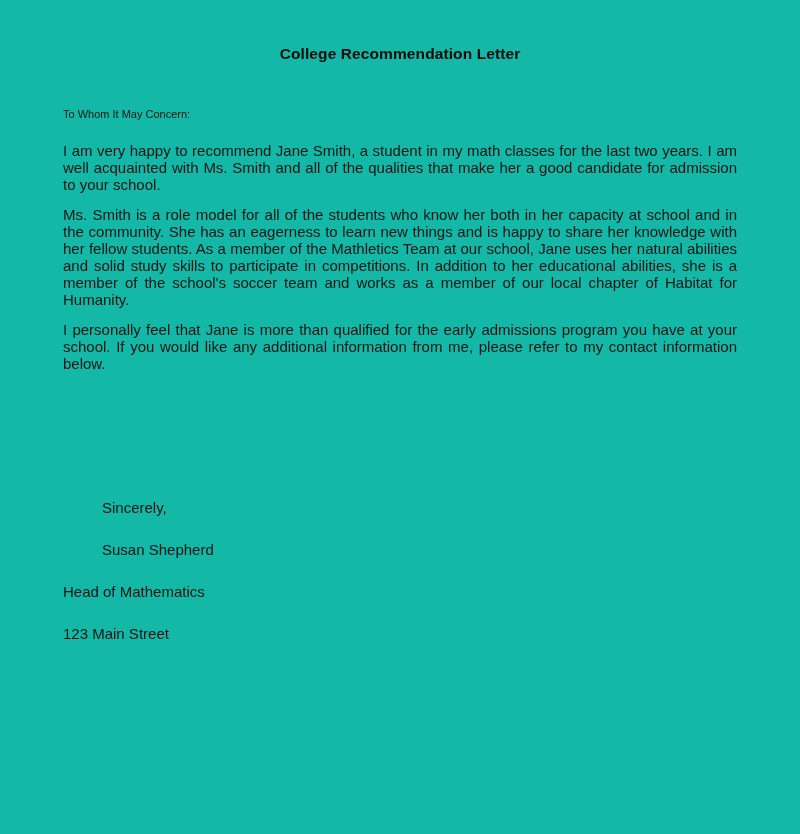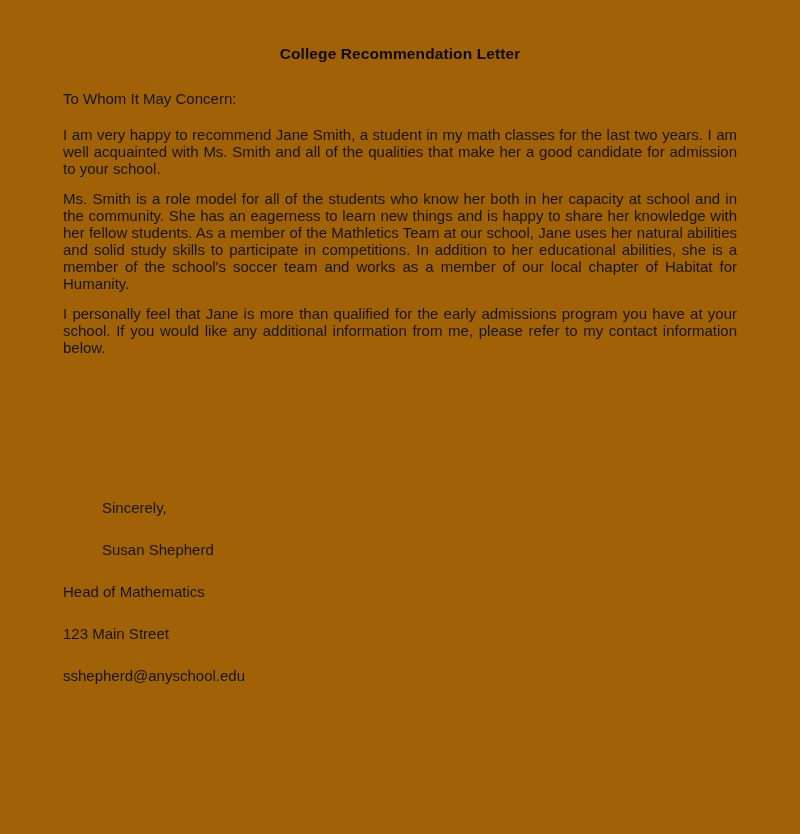--- a/index.html
+++ b/index.html
@@ -13,21 +13,21 @@
     height: 834px;
     font-family: "Liberation Sans", sans-serif;
     color: #151515;
     -webkit-font-smoothing: antialiased;
   }
 
   .page {
     position: relative;
     width: 800px;
     height: 834px;
-    background: #a16207;
+    background: #14b8a6;
     box-sizing: border-box;
     overflow: hidden;
   }
 
   .doc-title {
     position: absolute;
     top: 45px;
     left: 0;
     width: 800px;
     text-align: center;
@@ -38,23 +38,23 @@
   }
 
   .body-block {
     position: absolute;
     top: 84px;
     left: 63px;
     width: 674px;
   }
 
   .salutation {
-    font-size: 15px;
+    font-size: 11px;
     line-height: 29px;
-    margin: 0 0 13px 0;
+    margin: 16px 0 13px 0;
     text-align: left;
   }
 
   p.para {
     font-size: 15px;
     line-height: 17px;
     margin: 0 0 13px 0;
     text-align: justify;
     text-justify: inter-word;
     
@@ -110,17 +110,16 @@
     <p class="closing-line indented">Sincerely,</p>
 
     <p class="closing-line indented">Susan Shepherd</p>
 
     <p class="closing-line">Head of Mathematics</p>
 
 
     <p class="closing-line">123 Main Street</p>
 
 
-    <p class="closing-line">sshepherd@anyschool.edu</p>
 
   </div>
 
 </div>
 
 </body></html>

